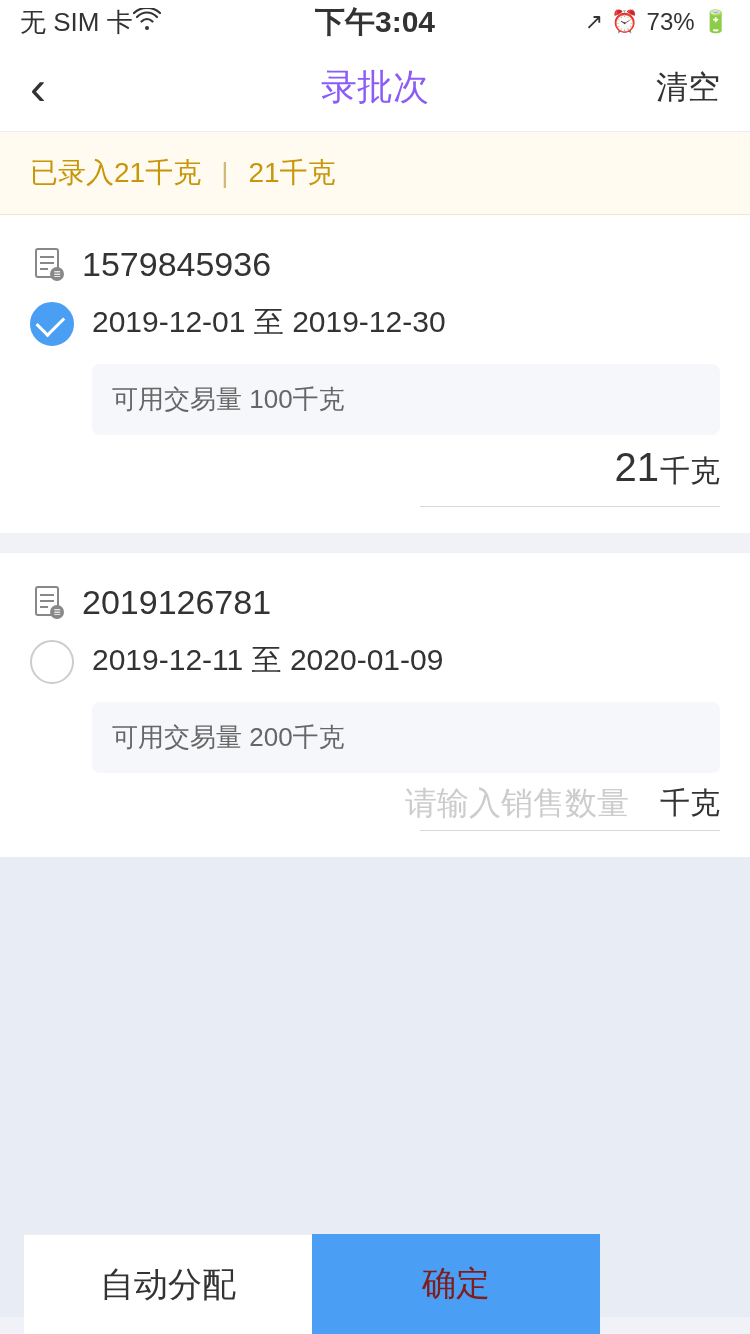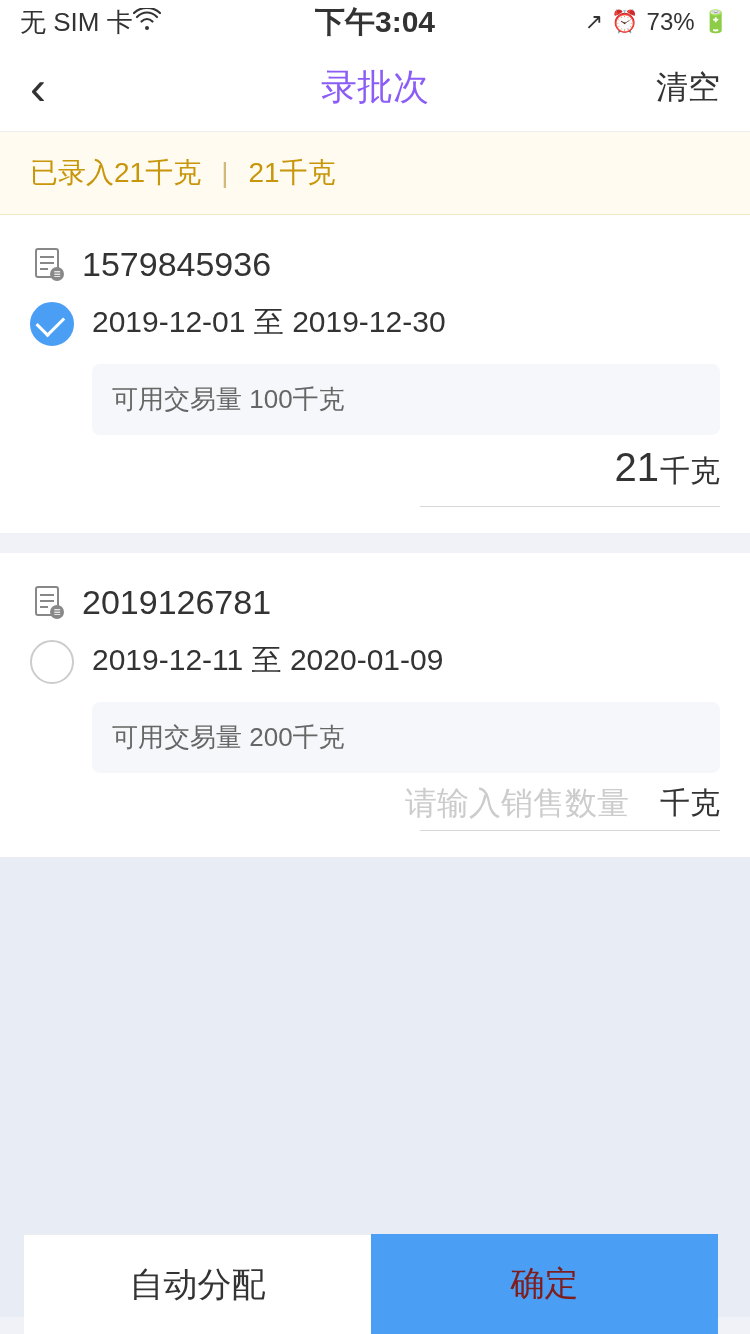--- a/index.html
+++ b/index.html
@@ -198,21 +198,21 @@
     
     .bottom-area {
       height: 460px;
       background: #e8ecf5;
     }
 
     
     .bottom-buttons {
       position: fixed;
       bottom: 0;
-      width: 718px;
+      width: 600px;
       height: 100px;
       display: flex;
       padding-left: 24px;
     }
     .btn-auto {
       flex: 1;
       background: #fff;
       font-size: 34px;
       color: #333;
       border: none;

